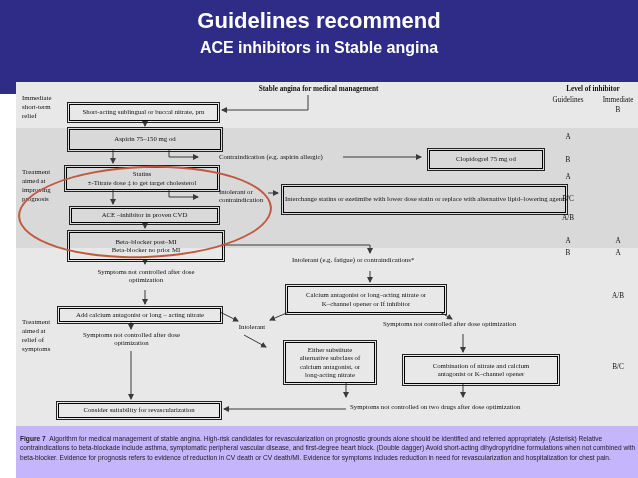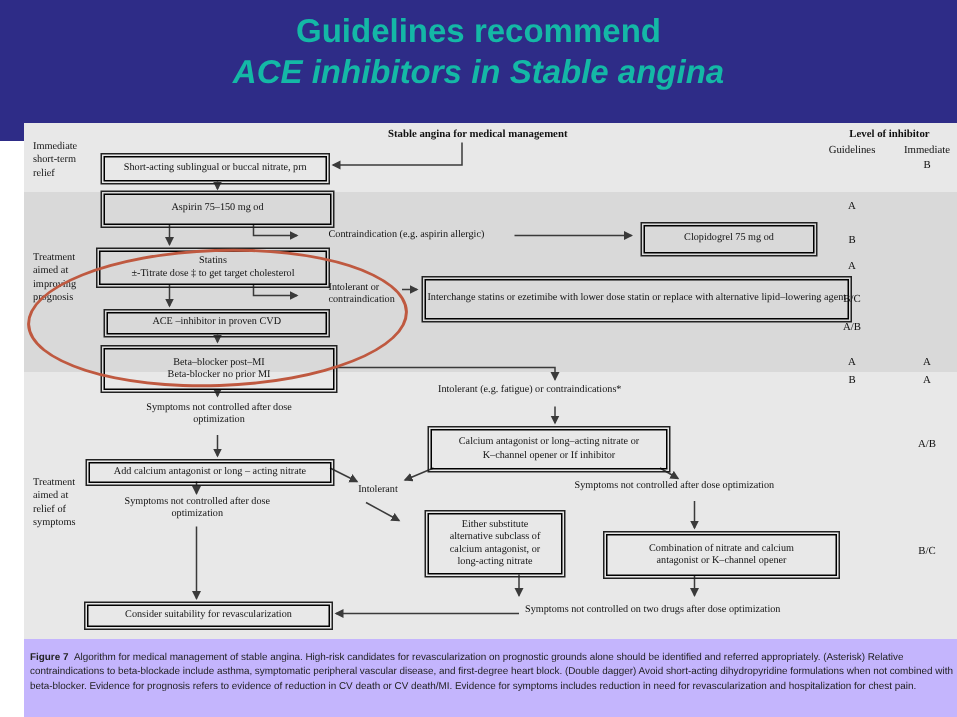--- a/index.html
+++ b/index.html
@@ -1,21 +1,21 @@
 <!DOCTYPE html>
 <html><head>
 <meta charset="utf-8">
 <style>
   html,body{margin:0;padding:0;width:638px;height:478px;overflow:hidden;background:#fff;}
   #page{position:relative;width:638px;height:478px;font-family:"Liberation Serif",serif;}
   
-  #banner{position:absolute;left:0;top:0;width:638px;height:94px;background:#2e2c87;color:#14b8a6;
+  #banner{position:absolute;left:0;top:0;width:638px;height:94px;background:#2e2c87;color:#ffffff;
           font-family:"Liberation Sans",sans-serif;font-weight:bold;text-align:center;}
   #banner .t1{padding-top:7px;font-size:22px;line-height:27px;}
-  #banner .t2{font-size:22px;line-height:27px;font-style:italic;}
+  #banner .t2{font-size:16px;line-height:27px;}
   
   #figure{position:absolute;left:16px;top:82px;width:638px;height:443px;background:#c4b5fd;}
   .band{position:absolute;left:0;width:622px;}
   #band1{top:0;height:46px;background:#e8e8e8;}
   #band2{top:46px;height:120px;background:#d9d9d9;}
   #band3{top:166px;height:178px;background:#e8e8e8;}
   #rightline{position:absolute;left:629px;top:0;width:1px;height:396px;background:#9a9a9a;}
   #arrows{position:absolute;left:0;top:0;z-index:2;}
   .bx{position:absolute;z-index:3;border:1.5px solid #000;outline:1px solid #222;outline-offset:1px;
       display:flex;align-items:center;justify-content:center;text-align:center;

